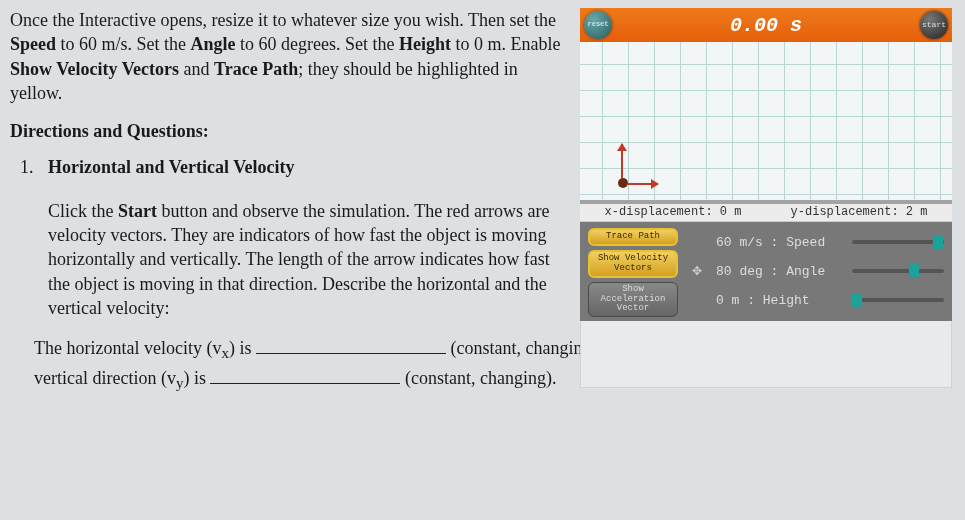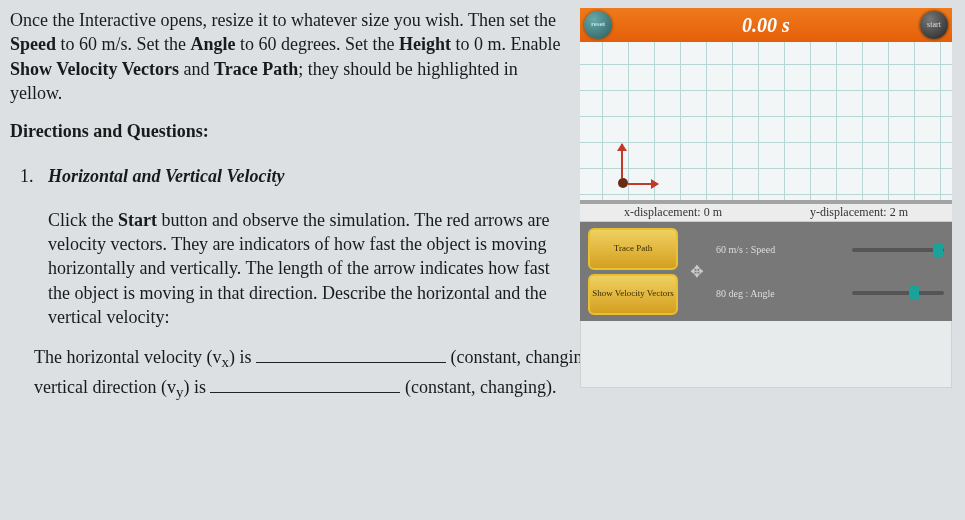--- a/index.html
+++ b/index.html
@@ -13,44 +13,44 @@
     padding: 8px 10px;
     position: relative;
     line-height: 1.35;
   }
   .content-left {
     width: 560px;
     float: left;
   }
   .intro { margin-bottom: 14px; }
   .intro b, .q b { font-weight: bold; }
-  .dq-heading { font-weight: bold; margin-top: 10px; margin-bottom: 21px; }
+  .dq-heading { font-weight: bold; margin-top: 10px; margin-bottom: 12px; }
   .qlist { padding-left: 38px; }
   .qnum { float: left; margin-left: -28px; }
-  .qtitle { font-weight: bold; font-style: italic; }
+  .qtitle { font-weight: bold; }
   .qbody { margin-top: 19px; }
   .fill-line {
     display: inline-block;
     border-bottom: 1.5px solid #222;
     height: 1.1em;
     vertical-align: baseline;
   }
   .fill1 { width: 190px; }
   .fill2 { width: 190px; }
   .answers { margin-top: 14px; margin-left: 24px; width: 880px; }
   
   .sim {
     position: absolute;
     top: 8px;
     left: 580px;
     width: 372px;
     height: 380px;
     background: #e8ebec;
     box-shadow: inset 0 0 0 1px rgba(0,0,0,0.1);
-    font-family: Liberation Serif, serif;
+    font-family: Liberation Mono, monospace;
   }
   .sim-top {
     height: 34px;
     background: linear-gradient(#ef7a1a, #e55f0a);
     color: #fff;
     display: flex;
     align-items: center;
     position: relative;
     font-size: 20px;
     font-weight: bold;
@@ -127,21 +127,21 @@
     line-height:1.1;padding:2px;
   }
   .ctrl-btn.on{
     background:linear-gradient(#f0d060,#d4a020);
     border:2px solid #e8c030;color:#3a2a00;
   }
   .move-icon{
     width:22px;align-self:center;display:flex;align-items:center;justify-content:center;
     color:#ccc;font-size:16px;
   }
-  .ctrl-right{flex:1;display:flex;flex-direction:column;justify-content:space-around;color:#ddd;font-size:10px;}
+  .ctrl-right{flex:1;display:flex;flex-direction:column;justify-content:space-around;color:#ddd;font-size:13px;}
   .slider-row{display:flex;align-items:center;gap:6px;}
   .slider-label{width:130px;text-align:left;white-space:nowrap;}
   .track{flex:1;height:4px;background:#555;border-radius:2px;position:relative;}
   .thumb{position:absolute;top:-5px;width:10px;height:14px;background:#1aa39a;border-radius:2px;}
 </style>
 </head>
 <body>
 
 <div class="content-left">
   <p class="intro">
@@ -173,35 +173,42 @@
     <div class="origin-dot"></div>
   </div>
   <div class="disp-row">
     <span>x-displacement: 0 m</span>
     <span>y-displacement: 2 m</span>
   </div>
   <div class="controls">
     <div class="ctrl-left">
       <div class="ctrl-btn on">Trace Path</div>
       <div class="ctrl-btn on">Show Velocity Vectors</div>
+      <div class="ctrl-btn">Show Acceleration Vector</div>
     </div>
     <div class="move-icon">✥</div>
     <div class="ctrl-right">
       <div class="slider-row">
         <span class="slider-label">60 m/s : Speed</span>
         <div class="track">
             <div class="thumb" style="left:88%"></div>
           </div>
       </div>
       <div class="slider-row">
         <span class="slider-label">80 deg : Angle</span>
         <div class="track">
             <div class="thumb" style="left:62%"></div>
           </div>
       </div>
+      <div class="slider-row">
+        <span class="slider-label">0 m : Height</span>
+        <div class="track">
+            <div class="thumb" style="left:0%"></div>
+          </div>
+      </div>
     </div>
   </div>
 </div>
 
 <div style="clear:both"></div>
 <div class="answers">
   <span>The horizontal velocity (v</span><sub>x</sub><span>) is </span><span class="fill-line fill1"></span><span> (constant, changing) and the</span><br>
   <span>vertical direction (v</span><sub>y</sub><span>) is </span><span class="fill-line fill2"></span><span> (constant, changing).</span>
 </div>
 

